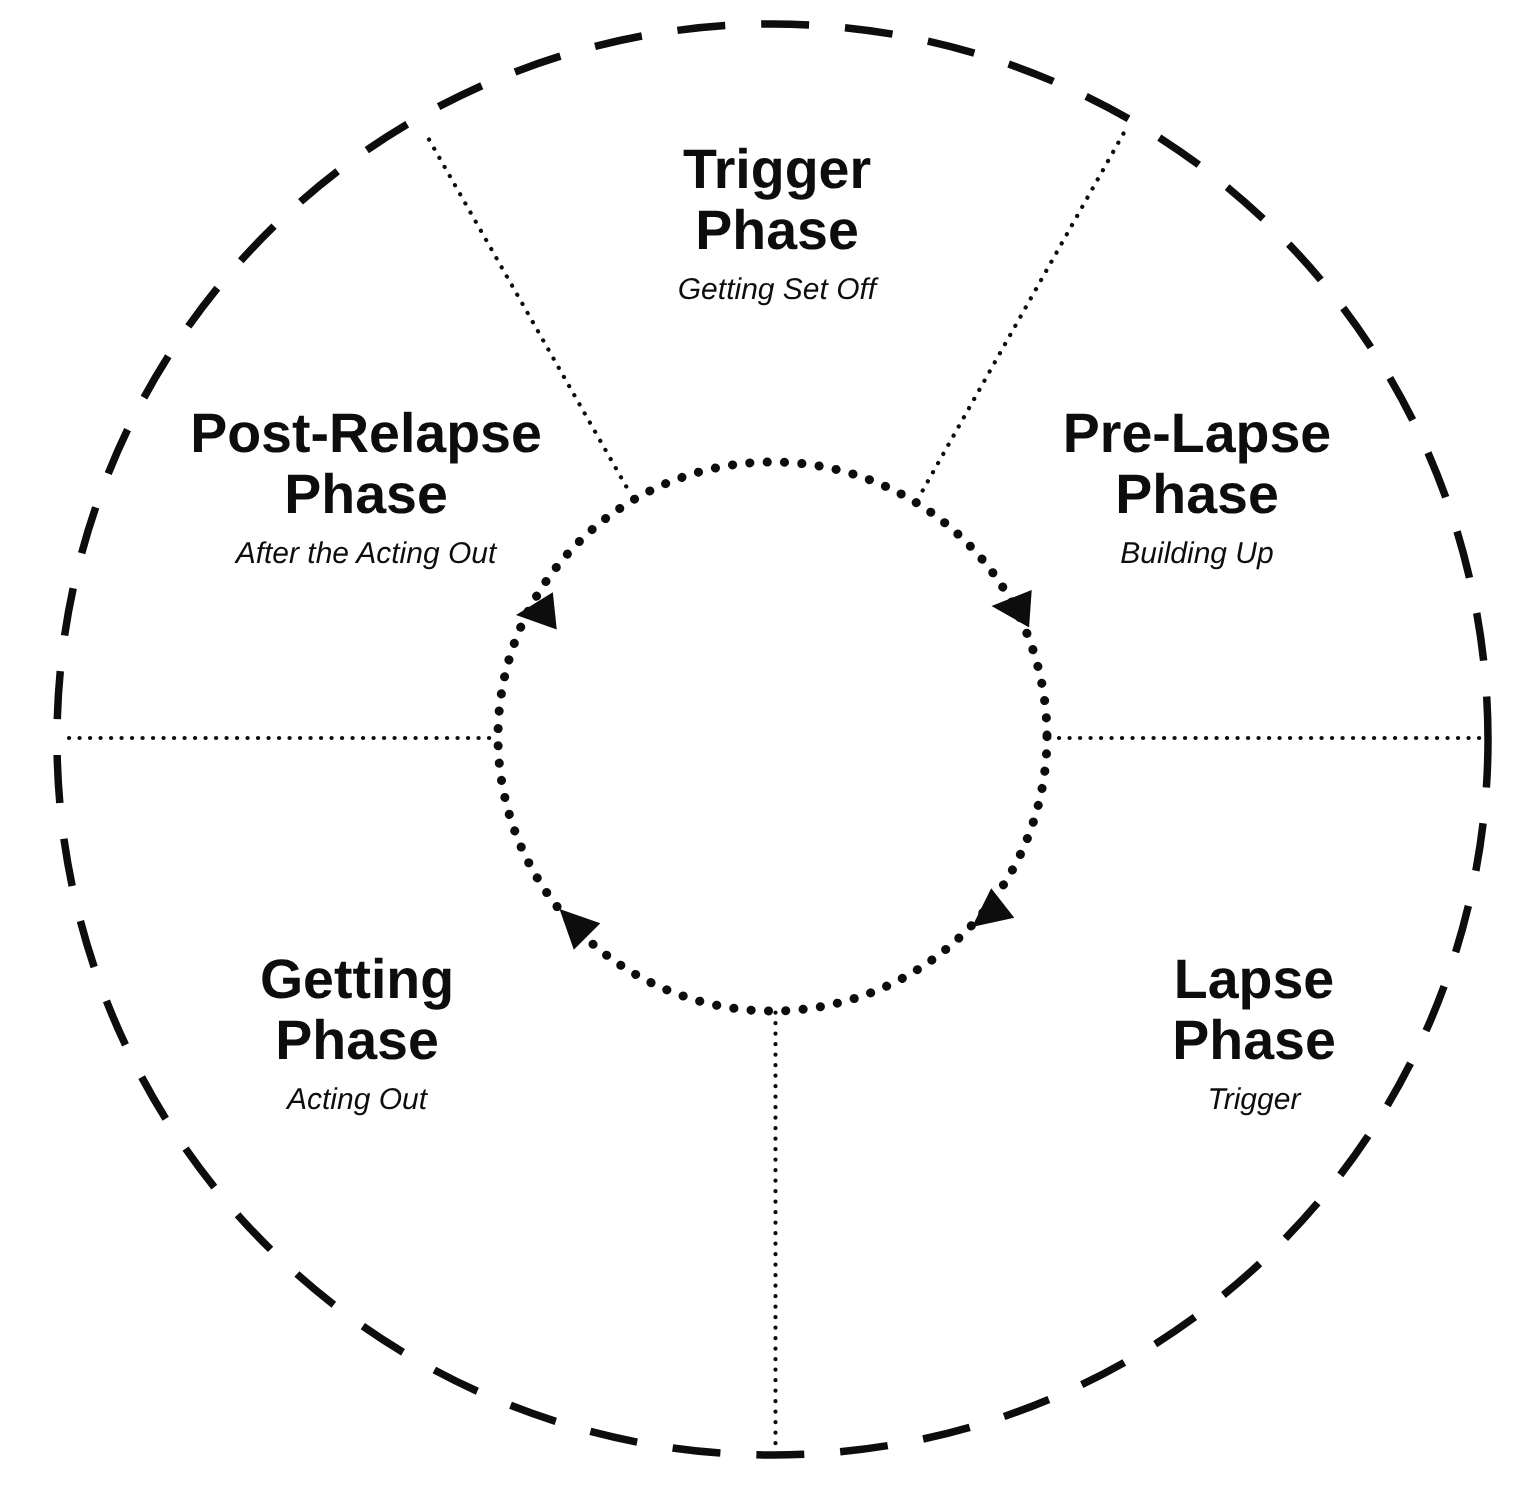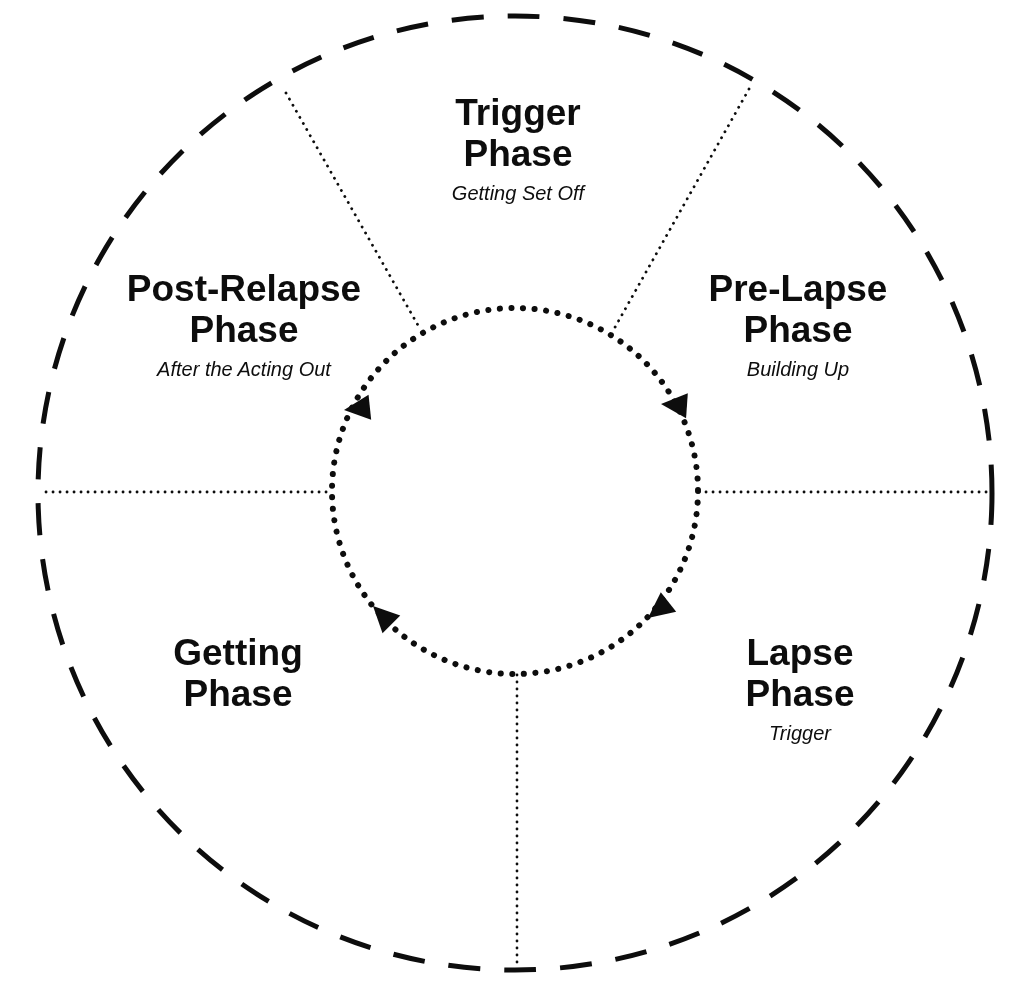--- a/index.html
+++ b/index.html
@@ -94,29 +94,30 @@
     <div class="name">Phase</div>
     <div class="sub">Getting Set Off</div>
   </div>
 
   <div class="phase" style="left:798px; top:268px;">
     <div class="name">Pre-Lapse</div>
     <div class="name">Phase</div>
     <div class="sub">Building Up</div>
   </div>
 
-  <div class="phase" style="left:800px; top:632px;">
+  <div class="phase" style="left:836px; top:632px;">
     <div class="name">Lapse</div>
     <div class="name">Phase</div>
     <div class="sub">Trigger</div>
   </div>
 
   <div class="phase" style="left:238px; top:632px;">
     <div class="name">Getting</div>
     <div class="name">Phase</div>
+    <div class="sub">Acting Out</div>
   </div>
 
   <div class="phase" style="left:244px; top:268px;">
     <div class="name">Post-Relapse</div>
     <div class="name">Phase</div>
     <div class="sub">After the Acting Out</div>
   </div>
 
 </div>
 

